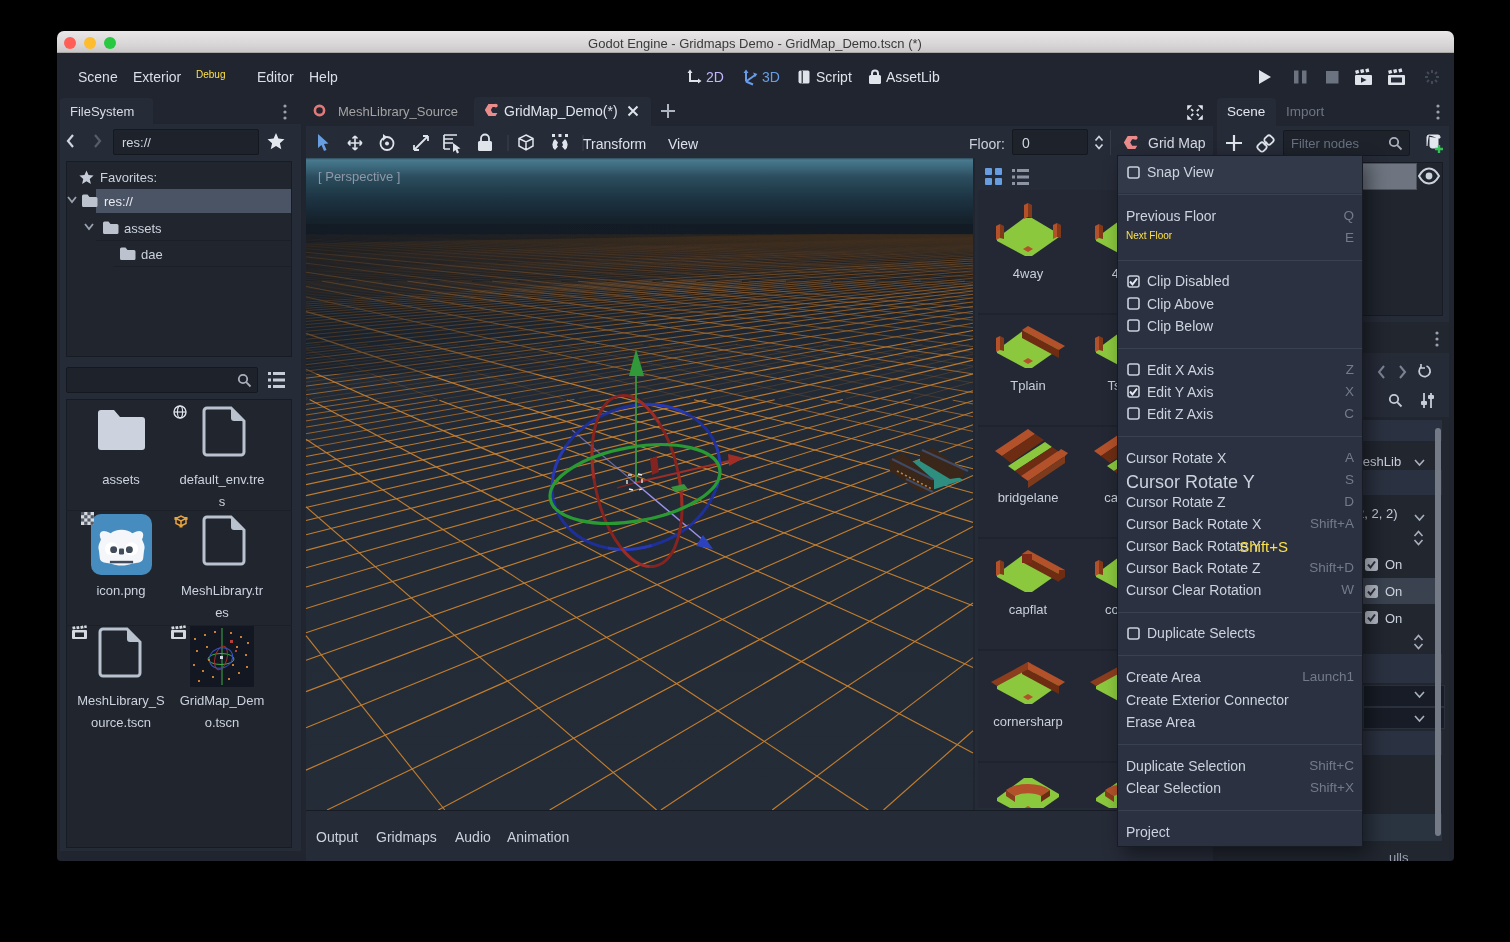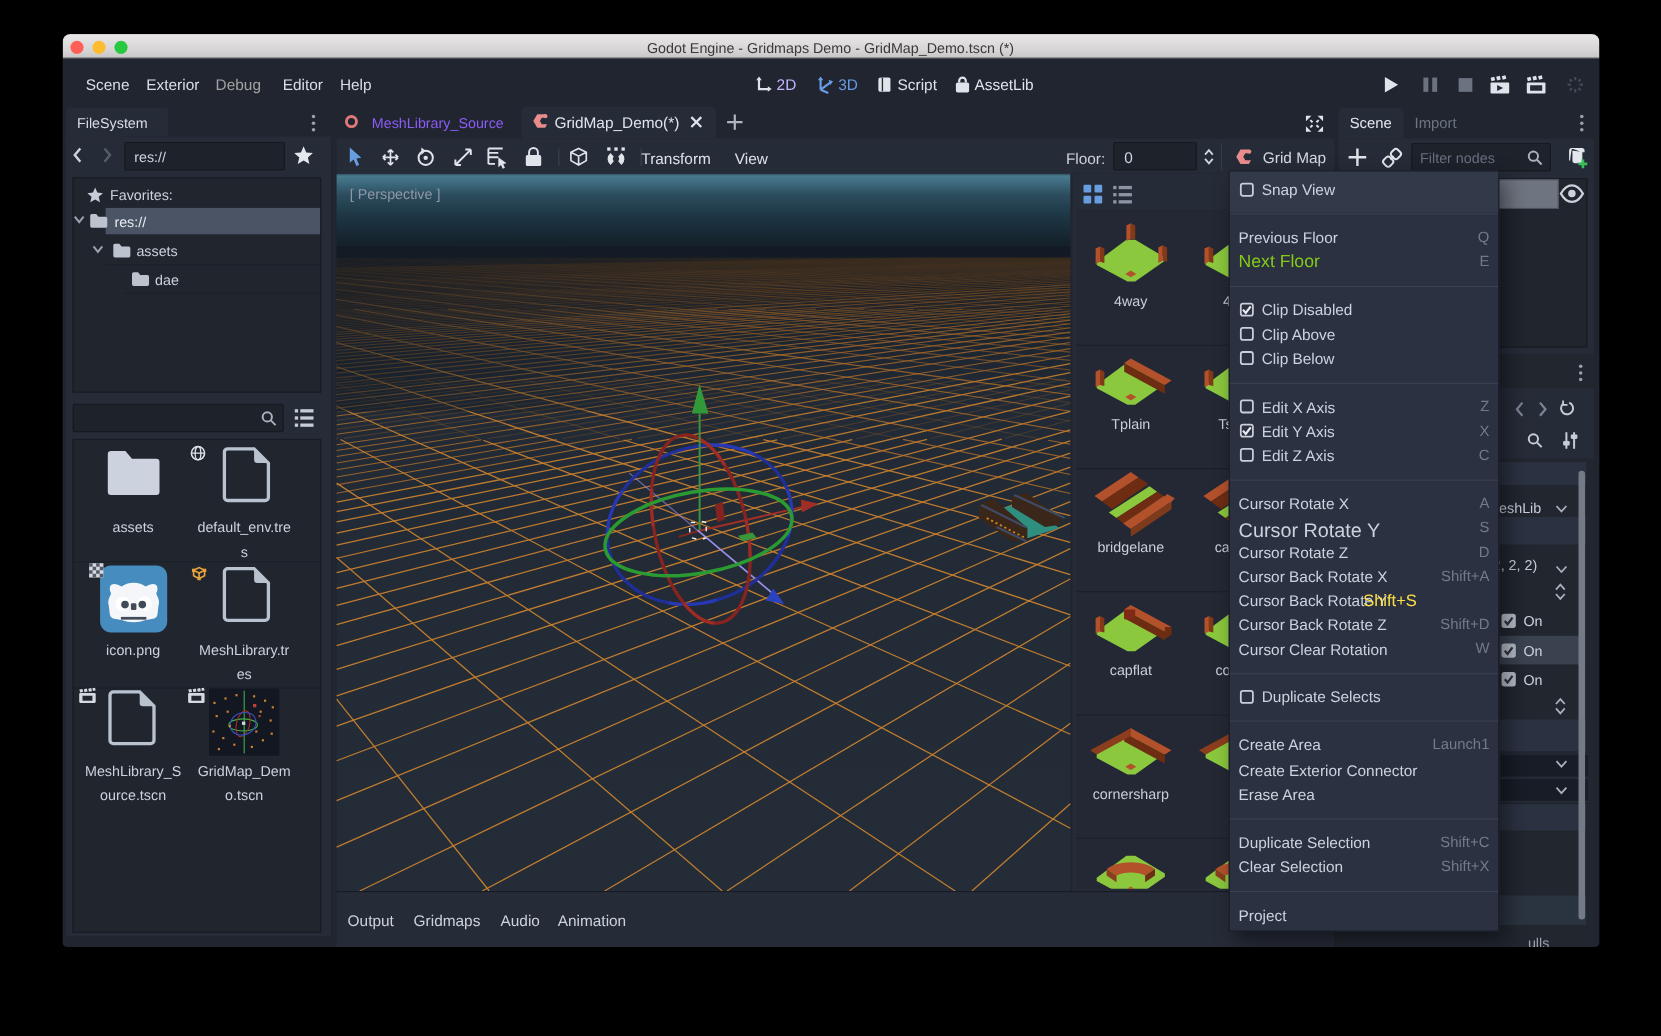--- a/index.html
+++ b/index.html
@@ -17,21 +17,21 @@
 <div id="win">
 
 <div class="abs" style="left:0;top:0;width:1397px;height:22px;background:linear-gradient(#e9e7e8,#d6d4d5 70%,#c9c7c8);border-bottom:1px solid #a9a7a8"></div>
 <div class="abs" style="left:7px;top:6px;width:12px;height:12px;border-radius:6px;background:#ff5f57"></div>
 <div class="abs" style="left:27px;top:6px;width:12px;height:12px;border-radius:6px;background:#febc2e"></div>
 <div class="abs" style="left:47px;top:6px;width:12px;height:12px;border-radius:6px;background:#28c840"></div>
 <div class="t tc" style="left:698px;top:6px;color:#3a3a3a;font-size:13px">Godot Engine - Gridmaps Demo - GridMap_Demo.tscn (*)</div>
 
 <div class="t" style="left:21px;top:39px;font-size:14px;color:#d9dee8">Scene</div>
 <div class="t" style="left:76px;top:39px;font-size:14px;color:#d9dee8">Exterior</div>
-<div class="t" style="left:139px;top:39px;font-size:14px;color:#a3a3a3">Debug</div>
+<div class="t" style="left:139px;top:39px;font-size:10px;color:#fde047">Debug</div>
 <div class="t" style="left:200px;top:39px;font-size:14px;color:#d9dee8">Editor</div>
 <div class="t" style="left:252px;top:39px;font-size:14px;color:#d9dee8">Help</div>
 
 <svg class="abs" style="left:629px;top:38px" width="16" height="16" viewBox="0 0 16 16">
  <path d="M4 3.5 V12 H12.5" stroke="#dfe3ea" stroke-width="2" fill="none"></path>
  <path d="M1.5 4 L4 0.5 L6.5 4 Z" fill="#dfe3ea"></path>
       <path d="M12 9.5 L15.5 12 L12 14.5 Z" fill="#dfe3ea"></path>
 </svg>
 <div class="t" style="left:649px;top:39px;font-size:14px;color:#c4b5fd">2D</div>
 
@@ -271,21 +271,21 @@
         <rect x="12.2" y="-0.4" width="2.5" height="2.5" transform="rotate(-12 13 0.8)"></rect>
       </g>
       <rect x="3" y="6.5" width="9" height="4.5" fill="#20252e"></rect>
     </svg>
 <div class="t tc" style="left:165px;top:663px">GridMap_Dem</div>
 <div class="t tc" style="left:165px;top:685px">o.tscn</div>
 
 <svg class="abs" style="left:256px;top:73px" width="13" height="13" viewBox="0 0 13 13">
       <circle cx="6.5" cy="6.5" r="4.6" stroke="#e07a7a" stroke-width="2.6" fill="none"></circle>
     </svg>
-<div class="t" style="left:281px;top:74px;font-size:13px;color:#8b5cf6">MeshLibrary_Source</div>
+<div class="t" style="left:281px;top:74px;font-size:13px;color:#a3a3a3">MeshLibrary_Source</div>
 <div class="panel" style="left:417px;top:66px;width:177px;height:29px;border-radius:4px 4px 0 0"></div>
 <svg class="abs" style="left:427px;top:71px" width="16" height="16" viewBox="0 0 16 16">
 <path d="M11.6 1.9 L4.4 1.9 L0.8 8 L4.4 14.1 L11.6 14.1 L13.4 11 L8.6 11 L6.8 8 L8.6 5 L11 5 Z" fill="#ea8c8c"></path>
 <circle cx="11.8" cy="3.6" r="1.9" fill="#ea8c8c"></circle>
 </svg>
 <div class="t" style="left:447px;top:73px;font-size:14px;color:#dfe3ec">GridMap_Demo(*)</div>
 <svg class="abs" style="left:570px;top:74px" width="12" height="12">
       <path d="M1.5 1.5 L10.5 10.5 M10.5 1.5 L1.5 10.5" stroke="#dfe3ec" stroke-width="2"></path>
     </svg>
 <svg class="abs" style="left:604px;top:73px" width="14" height="14">
@@ -980,21 +980,21 @@
 
 <div class="abs" style="left:1060px;top:124px;width:246px;height:692px;background:#2b3140;border:1px solid #171b24;box-shadow:6px 8px 18px rgba(0,0,0,0.45);z-index:50"></div>
 <div class="abs" style="left:1061px;top:125px;width:244px;height:37px;background:#323948;z-index:50"></div>
 <svg class="abs" style="left:1070px;top:134.5px;z-index:51" width="13" height="13" viewBox="0 0 13 13">
       <rect x="1" y="1" width="11" height="11" rx="2" stroke="#c9cfdb" stroke-width="1.6" fill="none"></rect>
     </svg>
 <div class="t" style="left:1090px;top:134.0px;font-size:14px;color:#ccd3df;z-index:51">Snap View</div>
 <div class="abs" style="left:1061px;top:163.0px;width:244px;height:1px;background:#3a4150;z-index:51"></div>
 <div class="t" style="left:1069px;top:178.0px;font-size:14px;color:#ccd3df;z-index:51">Previous Floor</div>
 <div class="t" style="left:1297px;top:178.0px;font-size:13.5px;color:#737b8b;z-index:51;transform:translateX(-100%)">Q</div>
-<div class="t" style="left:1069px;top:200.0px;font-size:16px;color:#84cc16;z-index:51">Next Floor</div>
+<div class="t" style="left:1069px;top:200.0px;font-size:10px;color:#fde047;z-index:51">Next Floor</div>
 <div class="t" style="left:1297px;top:200.0px;font-size:13.5px;color:#737b8b;z-index:51;transform:translateX(-100%)">E</div>
 <div class="abs" style="left:1061px;top:228.5px;width:244px;height:1px;background:#3a4150;z-index:51"></div>
 <svg class="abs" style="left:1070px;top:243.5px;z-index:51" width="13" height="13" viewBox="0 0 13 13">
       <rect x="1" y="1" width="11" height="11" rx="2" stroke="#c9cfdb" stroke-width="1.6" fill="none"></rect>
       <path d="M3 6.5 L5.5 9.5 L10 3.5" stroke="#e8ebf2" stroke-width="2" fill="none"></path>
     </svg>
 <div class="t" style="left:1090px;top:243.0px;font-size:14px;color:#ccd3df;z-index:51">Clip Disabled</div>
 <svg class="abs" style="left:1070px;top:266.0px;z-index:51" width="13" height="13" viewBox="0 0 13 13">
       <rect x="1" y="1" width="11" height="11" rx="2" stroke="#c9cfdb" stroke-width="1.6" fill="none"></rect>
     </svg>

